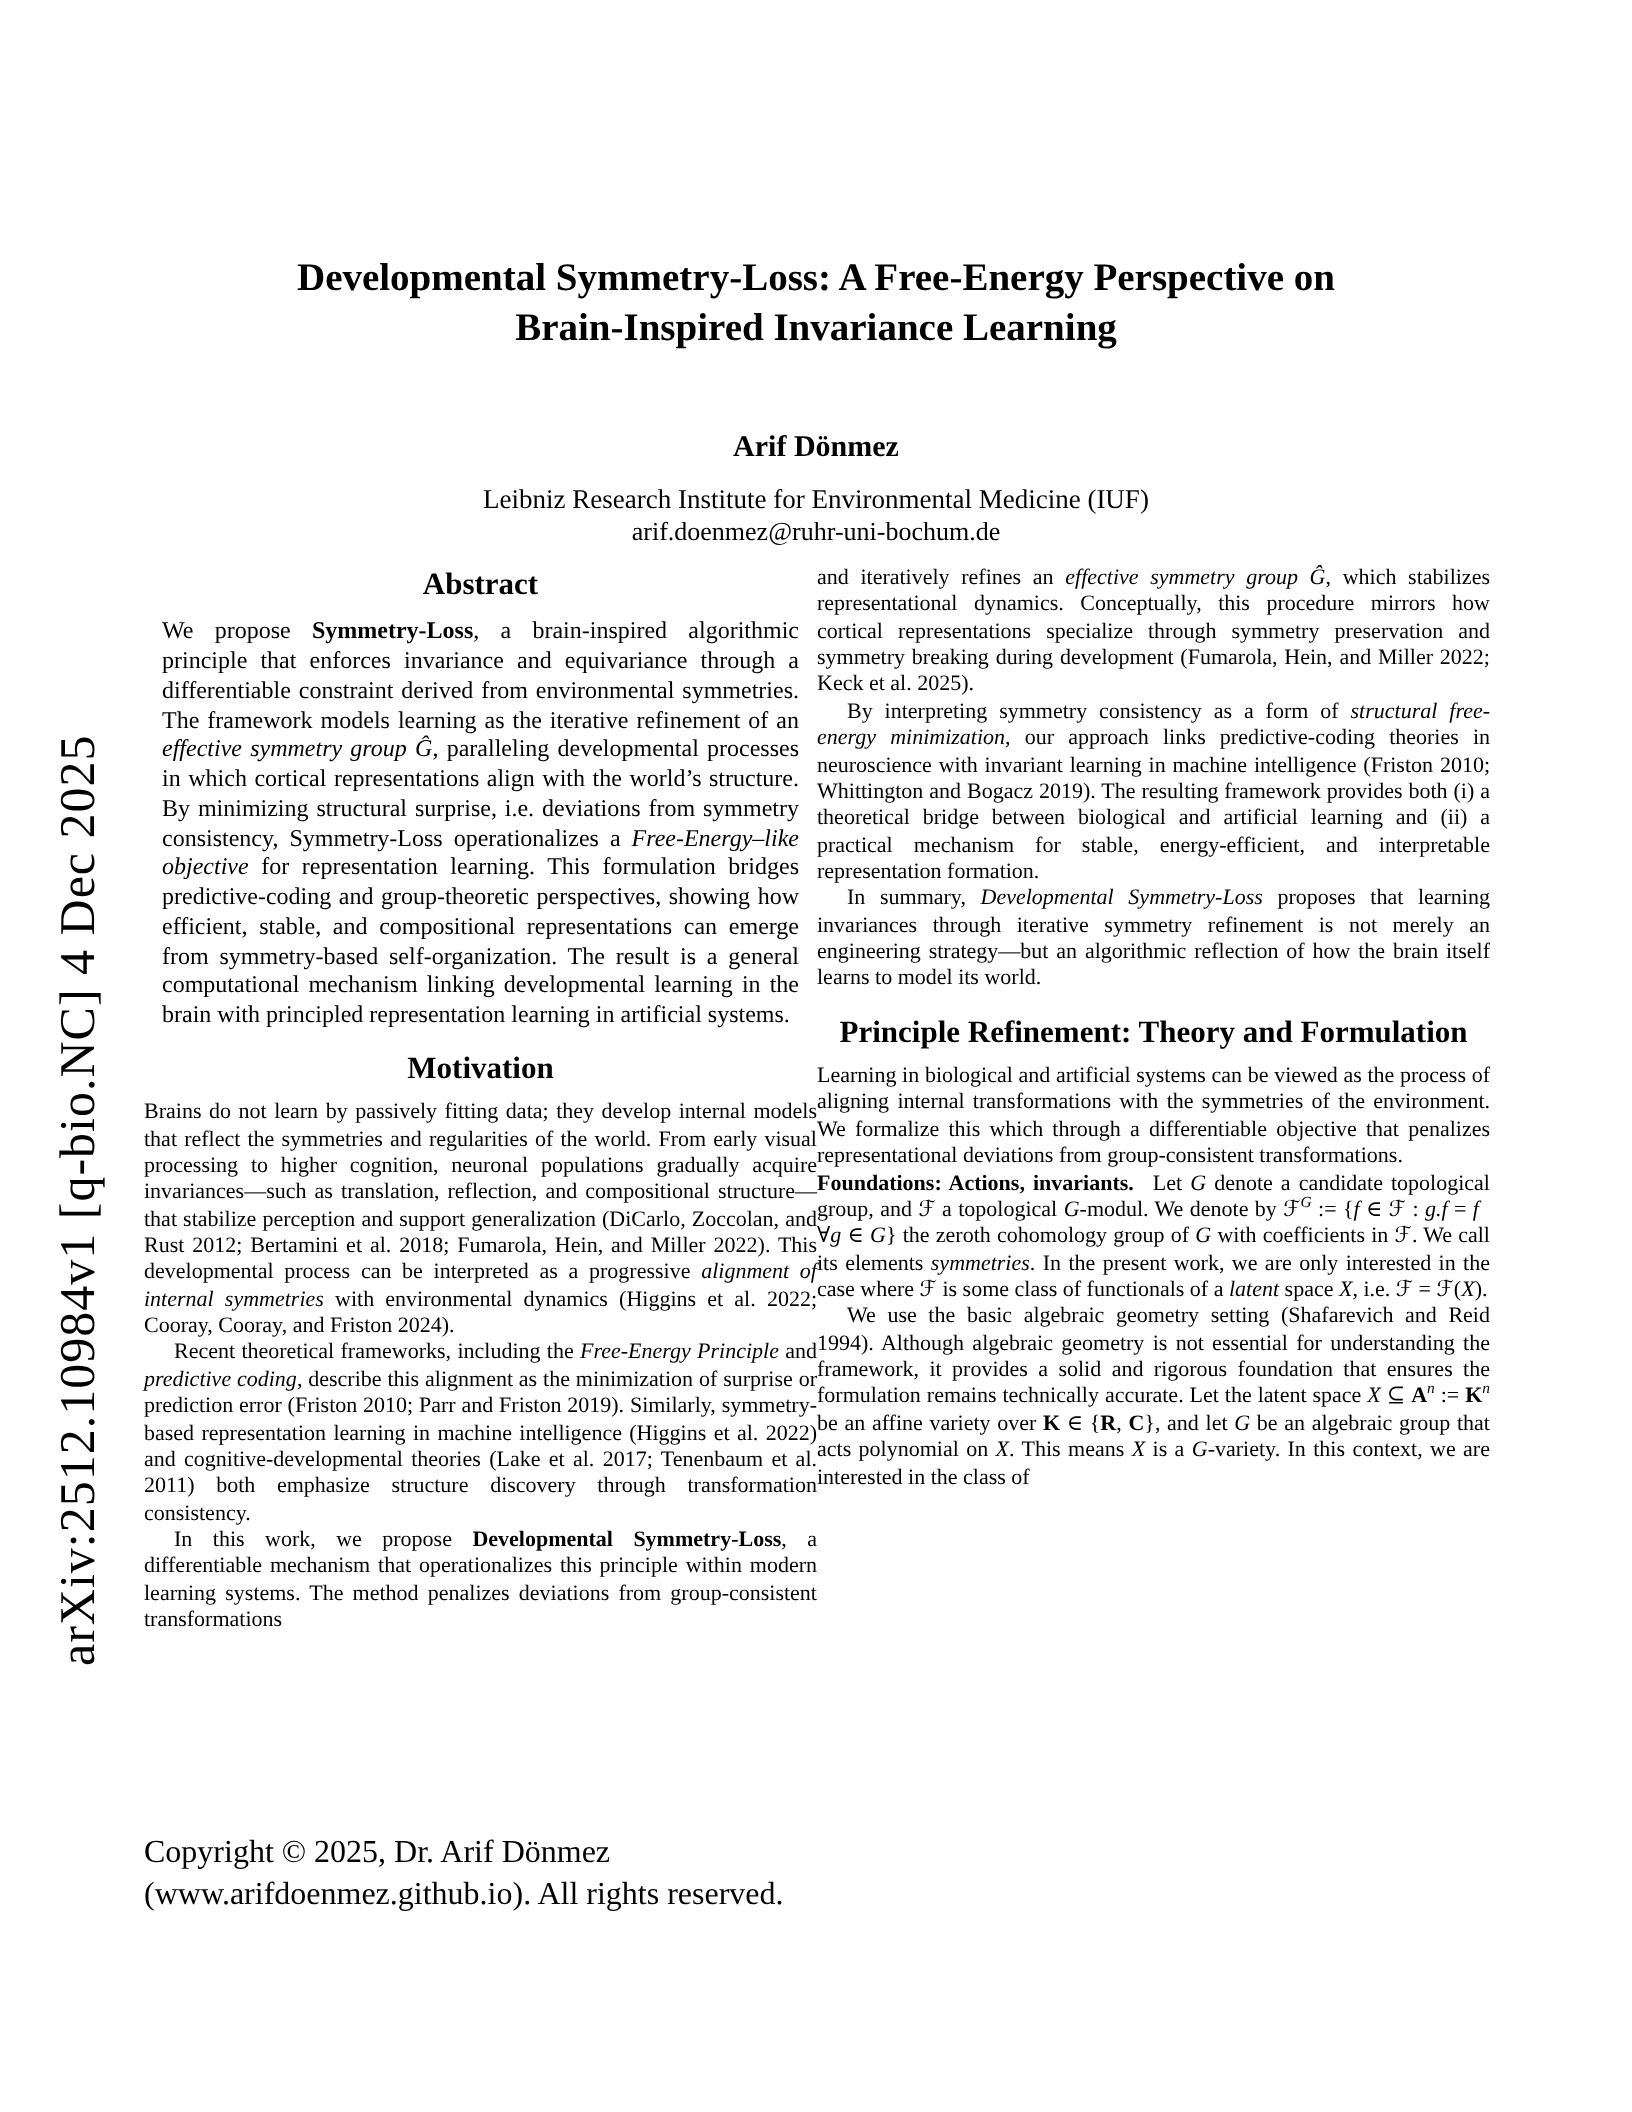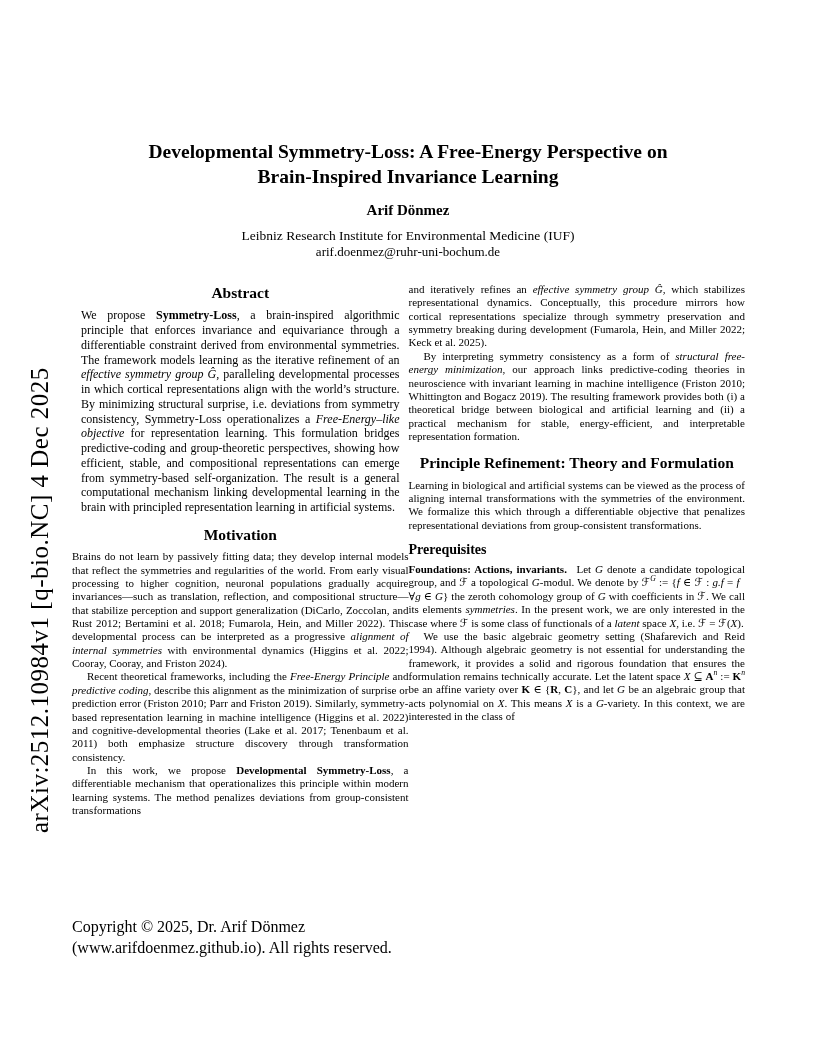--- a/index.html
+++ b/index.html
@@ -33,23 +33,23 @@
     top: 128px;
     left: 72px;
     right: 72px;
     text-align: center;
   }
   .paper-title {
     font-size: 19.5px;
     font-weight: bold;
     line-height: 1.28;
     max-width: 570px;
-    margin: 12px auto;
+    margin: 0 auto;
   }
-  .author-name { font-size: 15px; font-weight: bold; margin-top: 8px; }
+  .author-name { font-size: 15px; font-weight: bold; margin-top: 38px; }
   .affiliation { font-size: 13.5px; margin-top: 9px; }
   .email { font-size: 13px; margin-top: 0; }
 
   
   .columns {
     position: absolute;
     top: 283px;
     left: 72px;
     right: 71px;
     height: 676px;
@@ -123,23 +123,23 @@
       <div class="para">Brains do not learn by passively fitting data; they develop internal models that reflect the symmetries and regularities of the world. From early visual processing to higher cognition, neuronal populations gradually acquire invariances—such as translation, reflection, and compositional structure—that stabilize perception and support generalization (DiCarlo, Zoccolan, and Rust 2012; Bertamini et al. 2018; Fumarola, Hein, and Miller 2022). This developmental process can be interpreted as a progressive <i>alignment of internal symmetries</i> with environmental dynamics (Higgins et al. 2022; Cooray, Cooray, and Friston 2024).</div>
       <div class="para indent">Recent theoretical frameworks, including the <i>Free-Energy Principle</i> and <i>predictive coding</i>, describe this alignment as the minimization of surprise or prediction error (Friston 2010; Parr and Friston 2019). Similarly, symmetry-based representation learning in machine intelligence (Higgins et al. 2022) and cognitive-developmental theories (Lake et al. 2017; Tenenbaum et al. 2011) both emphasize structure discovery through transformation consistency.</div>
       <div class="para indent">In this work, we propose <b>Developmental Symmetry-Loss</b>, a differentiable mechanism that operationalizes this principle within modern learning systems. The method penalizes deviations from group-consistent transformations</div>
 
       <div class="footnote">Copyright © 2025, Dr. Arif Dönmez (www.arifdoenmez.github.io). All rights reserved.</div>
     </div>
 
     <div class="col col-right">
       <div class="para">and iteratively refines an <i>effective symmetry group</i> <i>Ĝ</i>, which stabilizes representational dynamics. Conceptually, this procedure mirrors how cortical representations specialize through symmetry preservation and symmetry breaking during development (Fumarola, Hein, and Miller 2022; Keck et al. 2025).</div>
       <div class="para indent">By interpreting symmetry consistency as a form of <i>structural free-energy minimization</i>, our approach links predictive-coding theories in neuroscience with invariant learning in machine intelligence (Friston 2010; Whittington and Bogacz 2019). The resulting framework provides both (i) a theoretical bridge between biological and artificial learning and (ii) a practical mechanism for stable, energy-efficient, and interpretable representation formation.</div>
+      <div class="para indent">In summary, <i>Developmental Symmetry-Loss</i> proposes that learning invariances through iterative symmetry refinement is not merely an engineering strategy—but an algorithmic reflection of how the brain itself learns to model its world.</div>
 
       <div class="sec-heading">Principle Refinement: Theory and Formulation</div>
       <div class="para">Learning in biological and artificial systems can be viewed as the process of aligning internal transformations with the symmetries of the environment. We formalize this which through a differentiable objective that penalizes representational deviations from group-consistent transformations.</div>
 
-      <div class="subsec-heading">Prerequisites</div>
       <div class="para"><b>Foundations: Actions, invariants.</b>  Let <i>G</i> denote a candidate topological group, and ℱ a topological <i>G</i>-modul. We denote by ℱ<sup><i>G</i></sup> := {<i>f</i> ∈ ℱ : <i>g.f</i> = <i>f</i> ∀<i>g</i> ∈ <i>G</i>} the zeroth cohomology group of <i>G</i> with coefficients in ℱ. We call its elements <i>symmetries</i>. In the present work, we are only interested in the case where ℱ is some class of functionals of a <i>latent</i> space <i>X</i>, i.e. ℱ = ℱ(<i>X</i>).</div>
       <div class="para indent">We use the basic algebraic geometry setting (Shafarevich and Reid 1994). Although algebraic geometry is not essential for understanding the framework, it provides a solid and rigorous foundation that ensures the formulation remains technically accurate. Let the latent space <i>X</i> ⊆ <b>A</b><sup><i>n</i></sup> := <b>K</b><sup><i>n</i></sup> be an affine variety over <b>K</b> ∈ {<b>R</b>, <b>C</b>}, and let <i>G</i> be an algebraic group that acts polynomial on <i>X</i>. This means <i>X</i> is a <i>G</i>-variety. In this context, we are interested in the class of</div>
     </div>
 
   </div>
 </div>
 
 </body></html>

